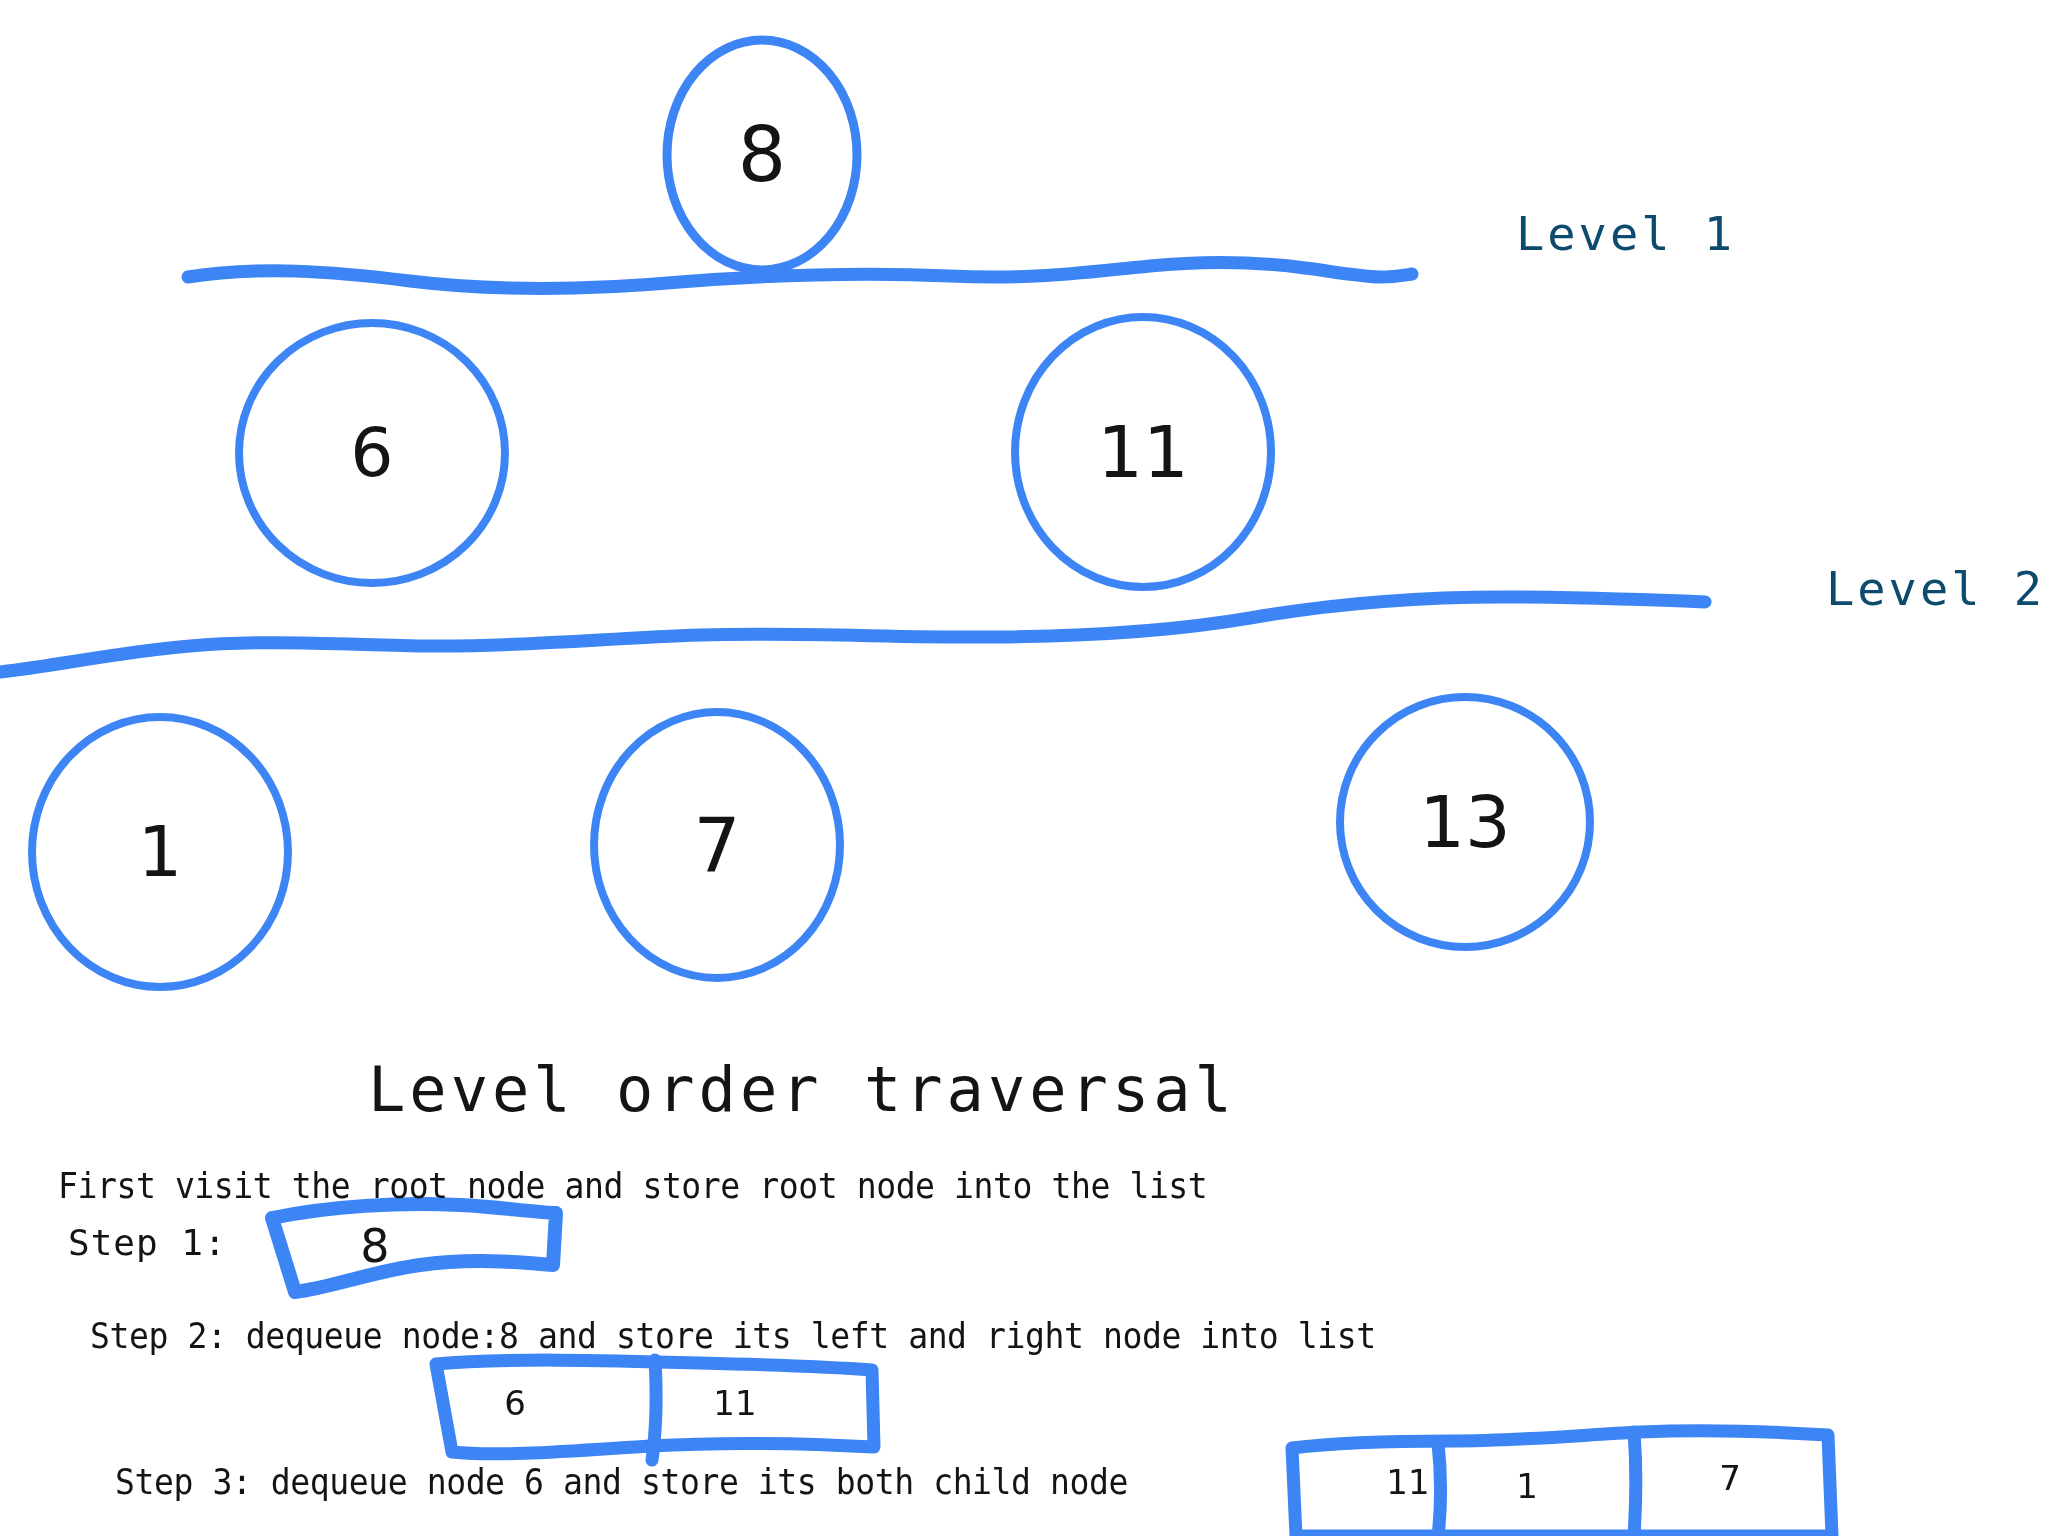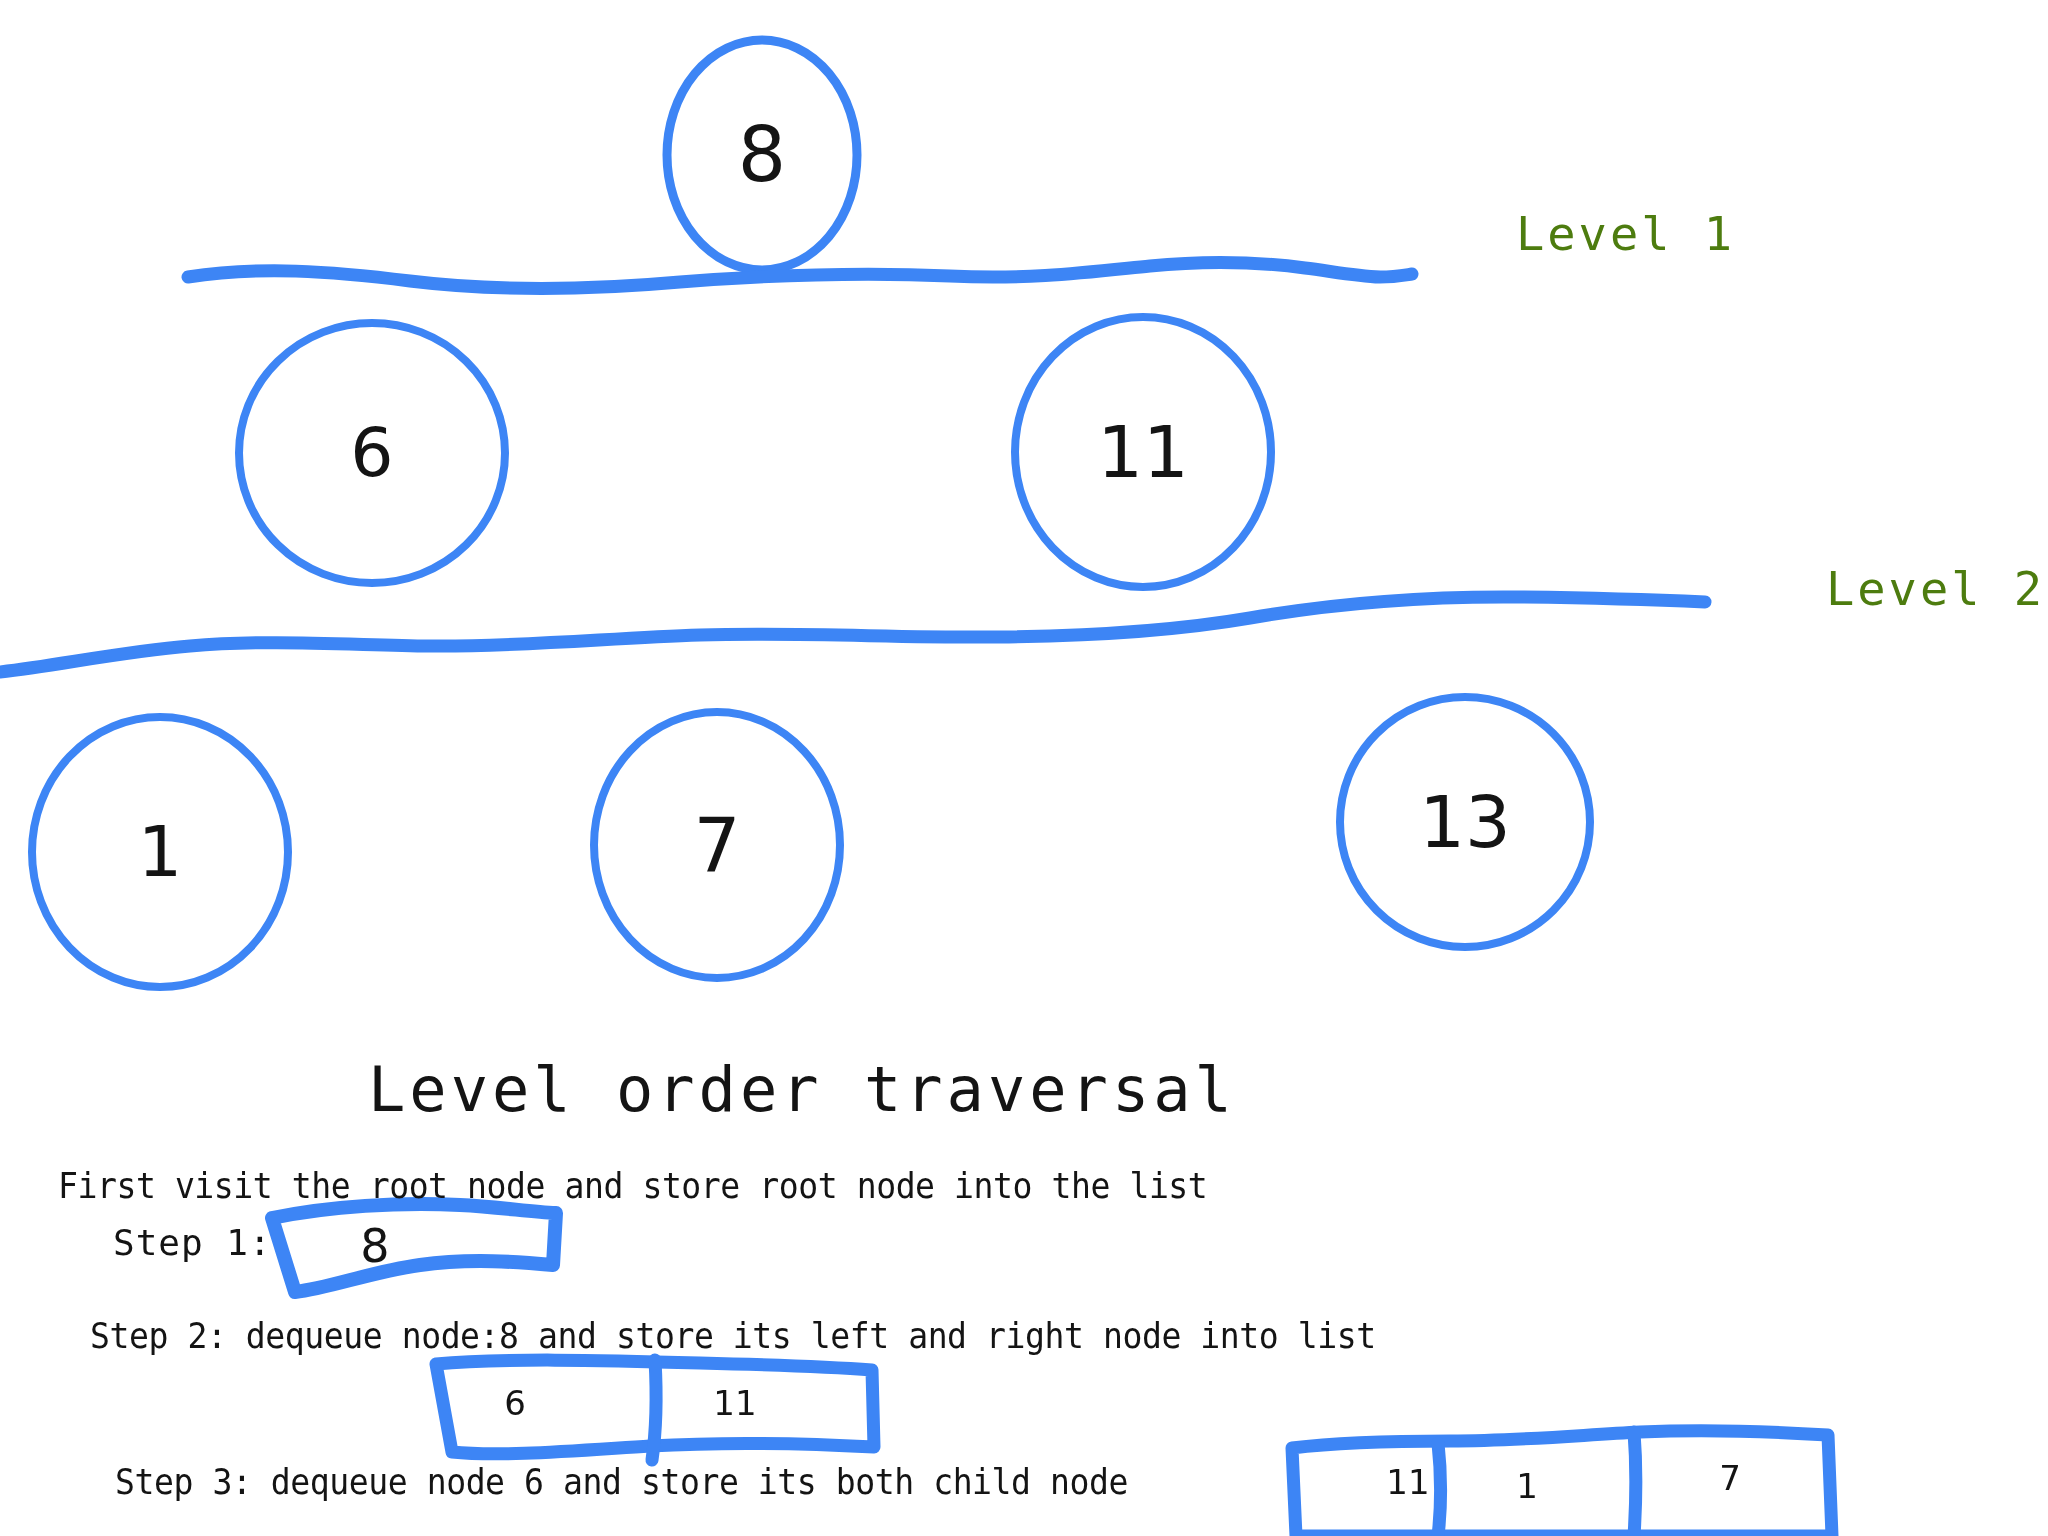--- a/index.html
+++ b/index.html
@@ -27,21 +27,21 @@
     position: absolute;
     color: #141414;
     font-family: "DejaVu Sans", sans-serif;
     font-weight: 400;
     text-align: center;
     white-space: nowrap;
     line-height: 1;
   }
   .level-label {
     position: absolute;
-    color: #4d7c0f;
+    color: #0c4a6e;
     font-family: "DejaVu Sans Mono", monospace;
     font-size: 47px;
     letter-spacing: 3px;
     white-space: nowrap;
     line-height: 1;
   }
   .title {
     position: absolute;
     color: #141414;
     font-family: "DejaVu Sans Mono", monospace;
@@ -162,21 +162,21 @@
   <div class="node-label" style="left:717px; top:845px; font-size:74px; transform:translate(-50%,-50%);">7</div>
   <div class="node-label" style="left:1465px; top:822px; font-size:72px; transform:translate(-50%,-50%);">13</div>
 
   <div class="level-label" style="left:1516px; top:210px;">Level 1</div>
   <div class="level-label" style="left:1826px; top:565px;">Level 2</div>
 
   <div class="title" style="left:368px; top:1053px;">Level order traversal</div>
 
   <div class="body-text" style="left:58px; top:1168px;">First visit the root node and store root node into the list</div>
 
-  <div class="step-label" style="left:68px; top:1225px;margin-left:45px;">Step 1:</div>
+  <div class="step-label" style="left:68px; top:1225px;">Step 1:</div>
 
   <div class="body-text" style="left:90px; top:1318px;">Step 2: dequeue node:8 and store its left and right node into list</div>
 
   <div class="body-text" style="left:115px; top:1464px;">Step 3: dequeue node 6 and store its both child node</div>
 
   <div class="cell-value" style="left:375px; top:1246px; font-size:46px; transform:translate(-50%,-50%);">8</div>
 
   <div class="cell-value" style="left:515px; top:1403px; transform:translate(-50%,-50%);">6</div>
   <div class="cell-value" style="left:735px; top:1403px; transform:translate(-50%,-50%);">11</div>
 

